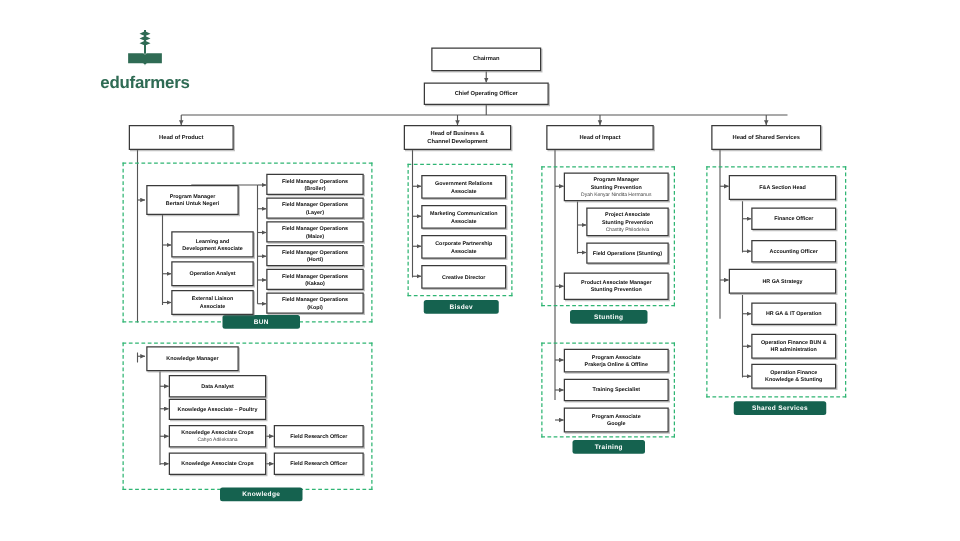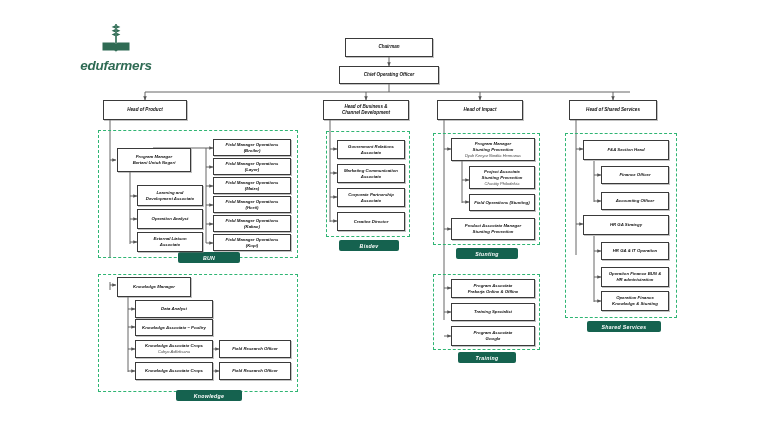--- a/index.html
+++ b/index.html
@@ -13,21 +13,20 @@
     font-family: "Liberation Sans", sans-serif;
     position: relative;
     overflow: hidden;
     color: #1a1a1a;
   }
   #chart-root {
     position: absolute;
     left: 0; top: 0;
     width: 768px;
     height: 433px;
-    font-style: italic;
   }
   
   #wires {
     position: absolute;
     left: 0; top: 0;
     width: 768px;
     height: 433px;
     pointer-events: none;
   }
   

